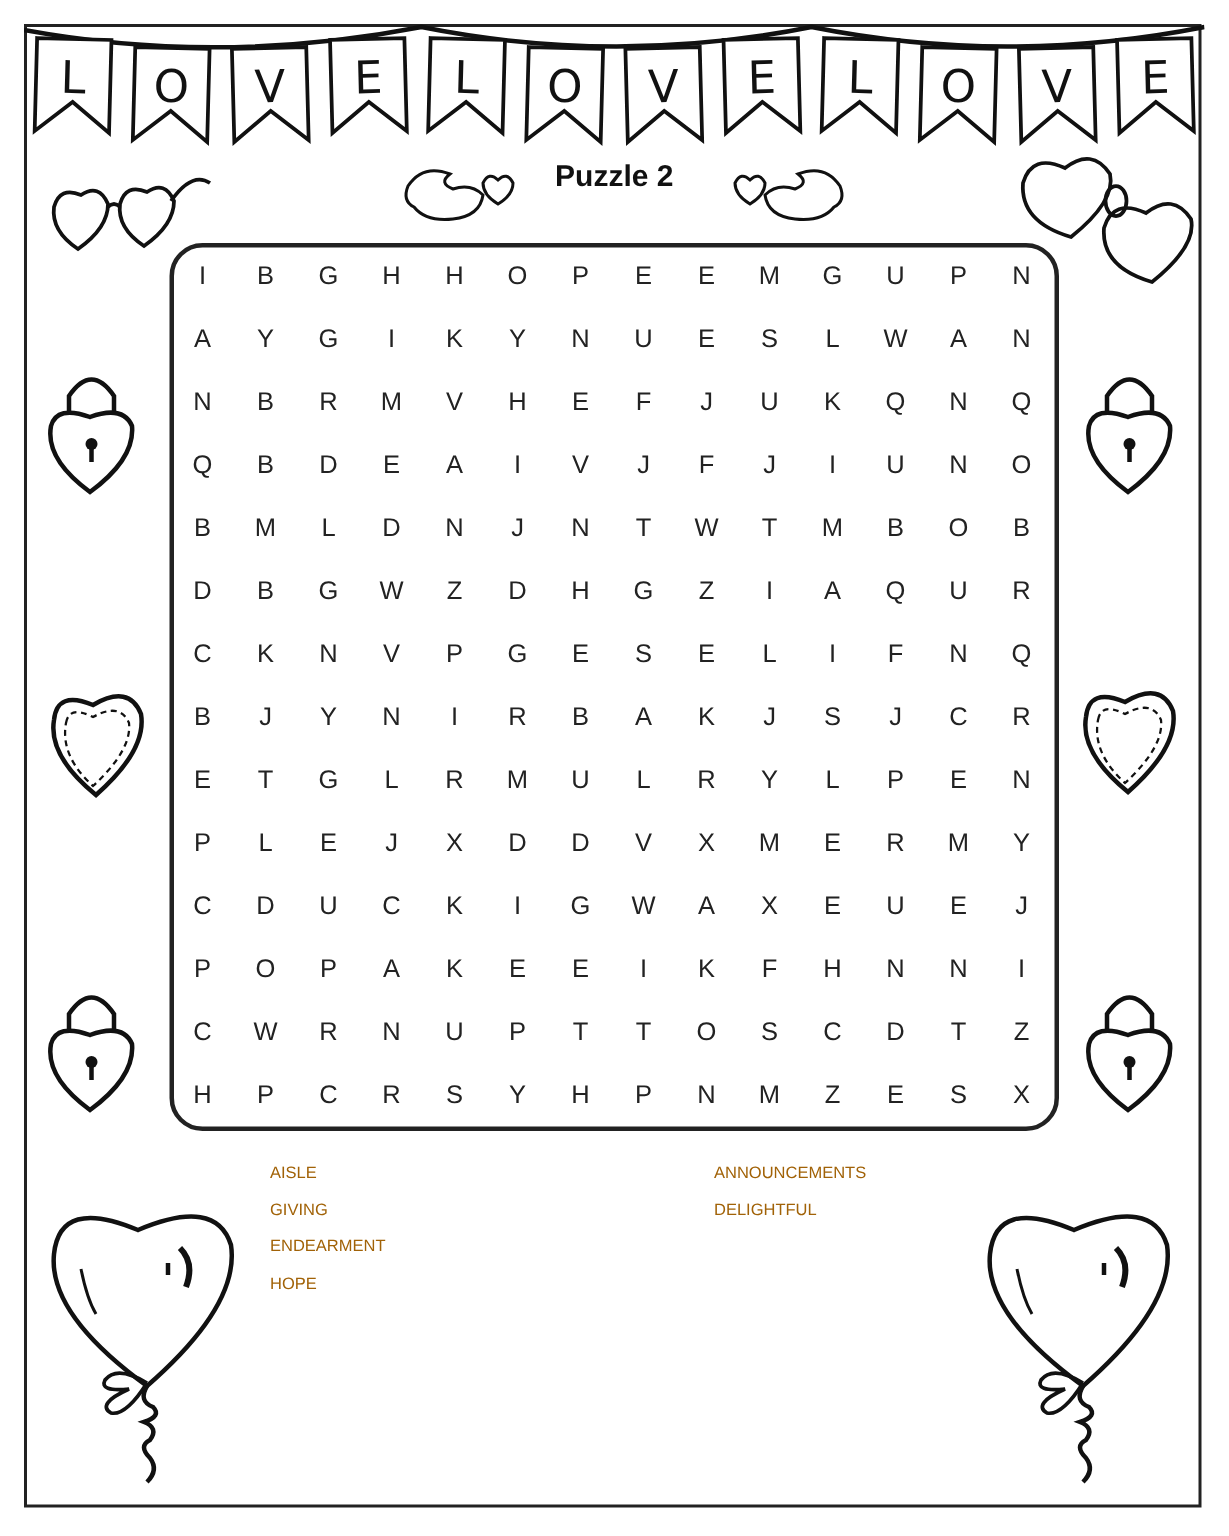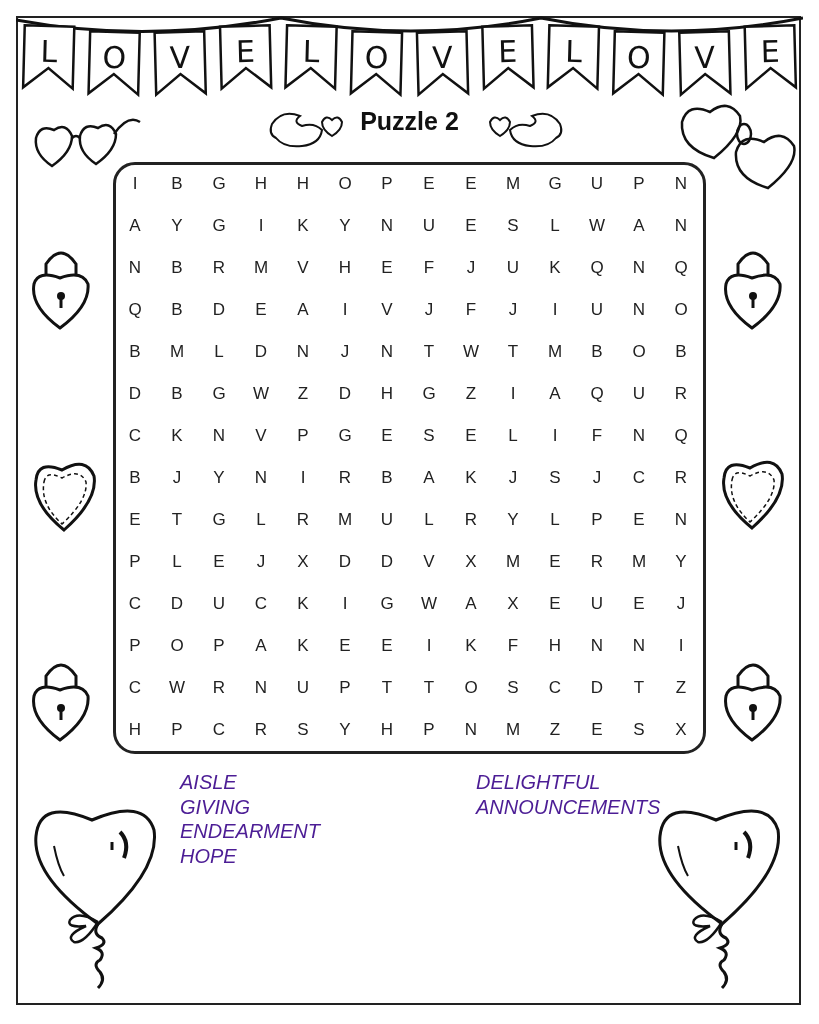--- a/index.html
+++ b/index.html
@@ -1,24 +1,24 @@
 <!DOCTYPE html>
 <html><head>
 <meta charset="utf-8">
 <style>
   html, body { margin: 0; padding: 0; background: #fff; }
   body { width: 819px; height: 1024px; position: relative; overflow: hidden; font-family: "Liberation Sans", sans-serif; color: #1a1a1a; }
   .page-frame { position: absolute; left: 16px; top: 16px; width: 785px; height: 989px; border: 2px solid #222; box-sizing: border-box; }
   .banner { position: absolute; left: 16px; top: 14px; width: 787px; height: 90px; }
-  .title { position: absolute; left: 0; top: 107px; width: 819px; text-align: center; font-size: 25px; font-weight: bold; color: #111; }
+  .title { position: absolute; left: 0; top: 107px; width: 819px; text-align: center; font-size: 20px; font-weight: bold; color: #111; }
   .grid-box { position: absolute; left: 113px; top: 162px; width: 593px; height: 592px; border: 3px solid #222; border-radius: 22px; box-sizing: border-box; }
   .grid { position: absolute; left: 114px; top: 163px; width: 588px; }
   .grid-row { display: flex; height: 42px; align-items: center; }
   .grid-cell { width: 42px; text-align: center; font-size: 17px; color: #222; }
-  .words { position: absolute; top: 770px; font-size: 20px; line-height: 24.5px; color: #4c1d95; font-style: italic; }
+  .words { position: absolute; top: 770px; font-size: 11px; line-height: 24.5px; color: #a16207; }
   .words.left { left: 180px; }
   .words.right { left: 476px; }
   .deco { position: absolute; }
 </style>
 </head>
 <body>
 
 <div class="page-frame"></div>
 
 <svg class="banner" viewBox="0 0 787 90">
@@ -380,15 +380,15 @@
   </div>
 </div>
 
 <div class="words left">
   <div>AISLE</div>
   <div>GIVING</div>
   <div>ENDEARMENT</div>
   <div>HOPE</div>
 </div>
 <div class="words right">
+  <div>ANNOUNCEMENTS</div>
   <div>DELIGHTFUL</div>
-  <div>ANNOUNCEMENTS</div>
 </div>
 
 </body></html>

